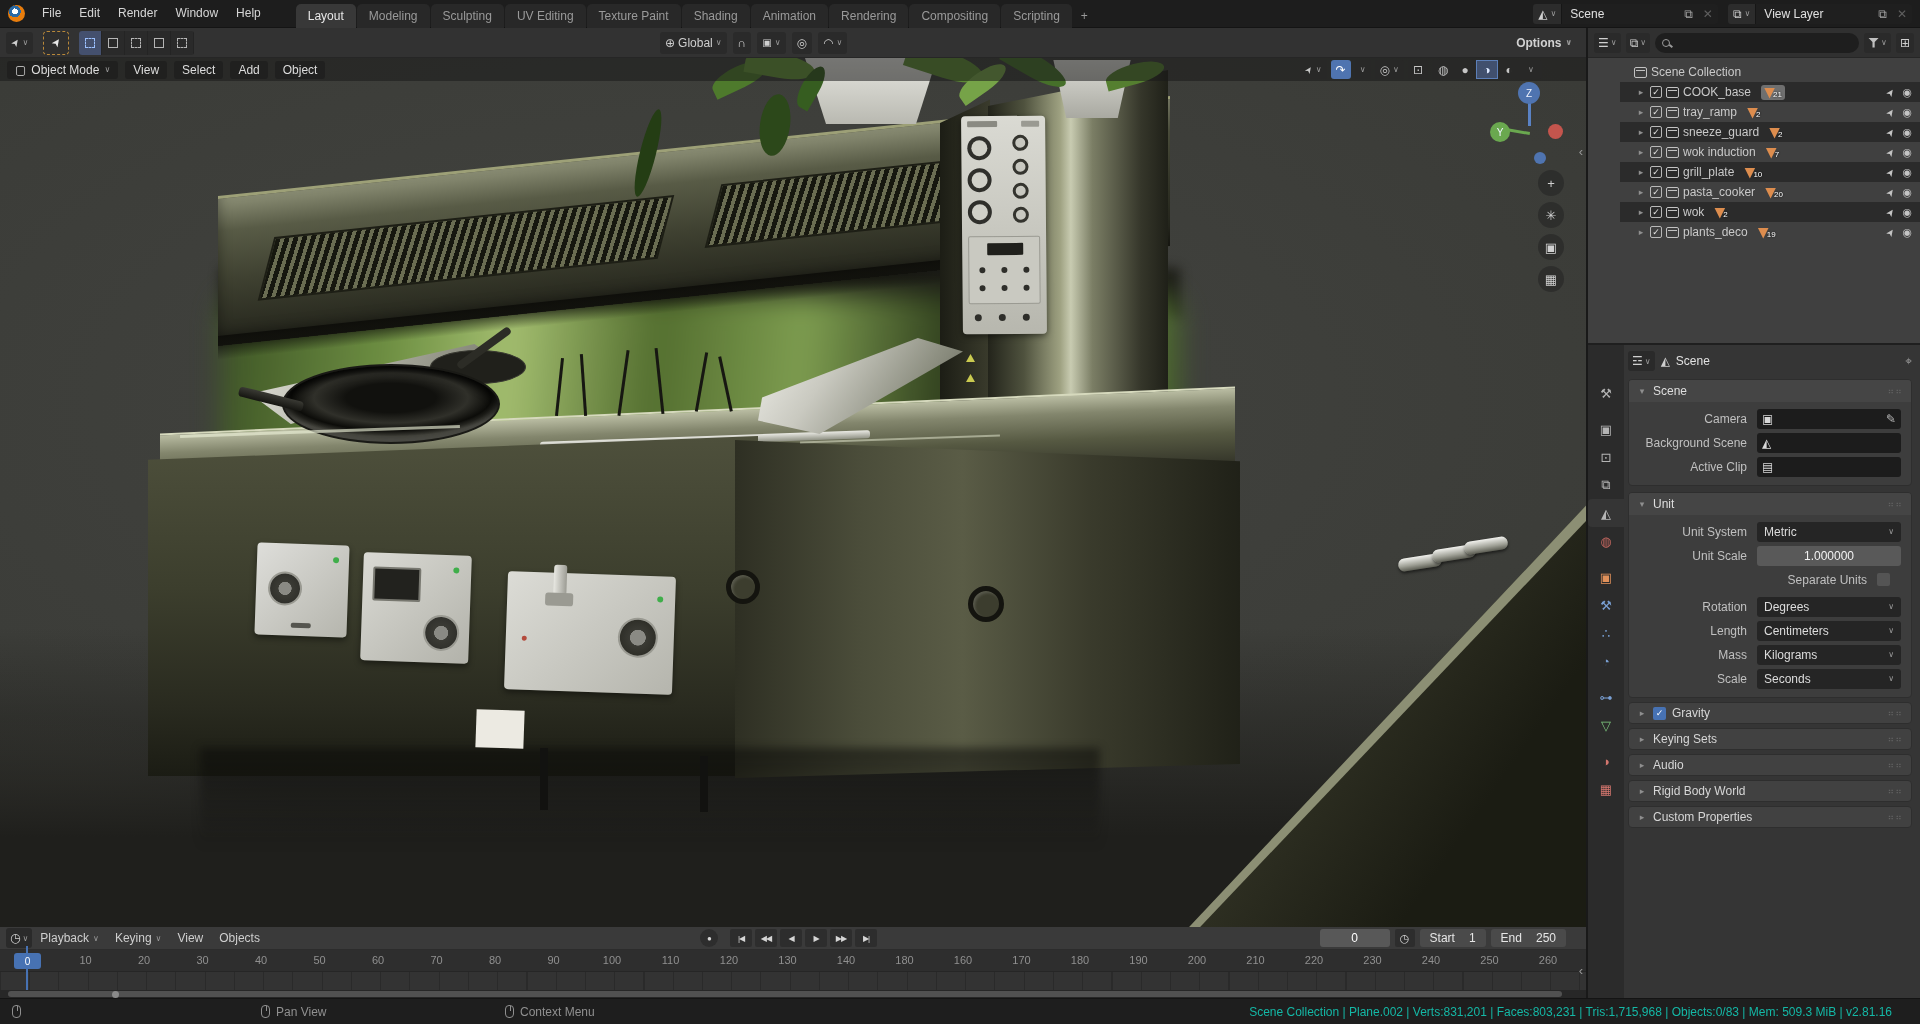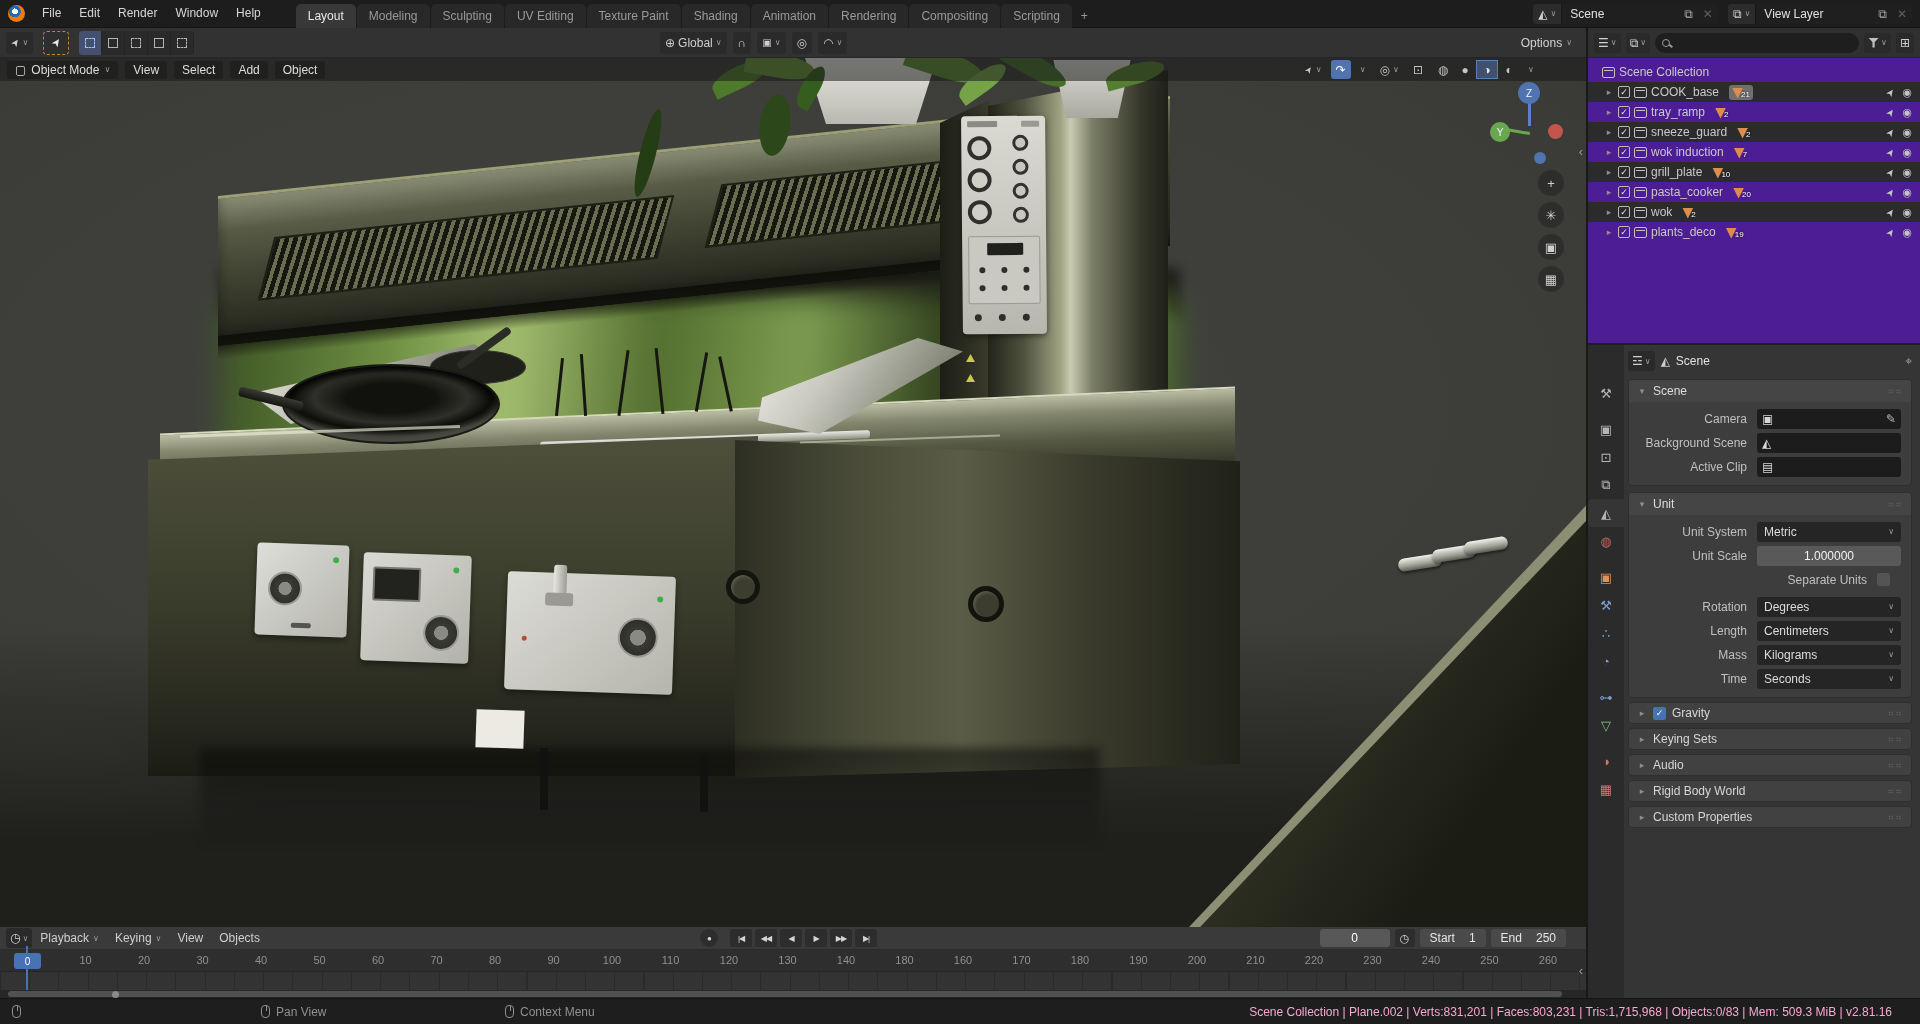--- a/index.html
+++ b/index.html
@@ -36,21 +36,21 @@
     padding:0 5px;gap:3px;margin-left:6px;color:#cfcfcf;}
   .cursor-btn{width:26px;height:24px;border:1px dashed #b8883a;border-radius:4px;margin-left:10px;
     display:flex;align-items:center;justify-content:center;background:#2e2e2e;}
   .selgroup{display:flex;margin-left:10px;background:#2a2a2a;border-radius:3px;overflow:hidden;}
   .selmode{width:23px;height:24px;display:flex;align-items:center;justify-content:center;border-right:1px solid #242424;}
   .selmode.active{background:#44506e;}
   .sq{width:10px;height:10px;border:1px dashed #b5b5b5;}
   .sq.blue{border-color:#9cc1ff;}
   .sq.solid{border-style:solid;}
   .center-tools{display:flex;align-items:center;position:absolute;left:660px;gap:6px;}
-  .options-btn{position:absolute;right:14px;display:flex;align-items:center;gap:4px;color:#d2d2d2;}
+  .options-btn{position:absolute;right:14px;display:flex;align-items:center;gap:4px;color:#d2d2d2;font-weight:bold;}
 
   
   #viewport{position:absolute;left:0;top:58px;width:1586px;height:869px;overflow:hidden;background:#393936;}
   .vp-art{position:absolute;inset:0;overflow:hidden;
     background:radial-gradient(140% 120% at 45% 40%, #434440 0%, #3a3b37 50%, #2c2d2a 100%);}
   .vp-art div{position:absolute;}
   #vp-header{position:absolute;left:0;top:0;width:100%;height:23px;background:rgba(26,26,26,0.55);
     display:flex;align-items:center;z-index:10;}
   .vh-btn{height:18px;background:rgba(30,30,30,0.85);border-radius:3px;display:flex;align-items:center;
     padding:0 8px;gap:5px;margin-left:7px;color:#dcdcdc;}
@@ -79,21 +79,21 @@
     padding:0 4px;gap:2px;color:#cfcfcf;}
   .search-box{flex:1;height:20px;background:#1e1e1e;border-radius:10px;display:flex;align-items:center;
     padding:0 7px;gap:5px;}
   .search-box input{background:transparent;border:none;outline:none;color:#ddd;width:100%;
     font-family:inherit;font-size:11px;}
   .icon-search{width:8px;height:8px;border:1.5px solid #9a9a9a;border-radius:50%;position:relative;flex:none;}
   .icon-search::after{content:"";position:absolute;width:4px;height:1.5px;background:#9a9a9a;
     right:-4px;bottom:-1px;transform:rotate(40deg);}
   .icon-funnel{width:11px;height:10px;background:#c0c0c0;flex:none;
     clip-path:polygon(0 0,100% 0,60% 45%,60% 100%,40% 100%,40% 45%);}
-  #outliner-body{height:285px;background:#4c1d95;overflow:hidden;padding-top:4px;}
+  #outliner-body{height:285px;background:#404040;overflow:hidden;padding-top:4px;padding-left:32px;}
   .ol-row{height:20px;display:flex;align-items:center;padding:0 8px 0 8px;gap:4px;color:#c9c9c9;}
   .ol-row:nth-child(even){background:#2b2b2b;}
   .ol-disc{width:10px;color:#8f8f8f;font-size:9px;text-align:center;}
   .ol-check{width:12px;height:12px;border:1px solid #b9b9b9;border-radius:2px;font-size:9px;
     color:#e6e6e6;display:flex;align-items:center;justify-content:center;line-height:1;flex:none;}
   .ol-coll{width:13px;height:11px;border:1px solid #c2c2c2;border-radius:2px;position:relative;flex:none;}
   .ol-coll::after{content:"";position:absolute;left:1px;right:1px;top:2px;height:1px;background:#c2c2c2;}
   .mesh-badge{display:flex;align-items:flex-end;margin-left:6px;position:relative;height:13px;}
   .mesh-tri{width:11px;height:11px;background:#dd8d4e;clip-path:polygon(0 0,100% 0,50% 100%);}
   .mesh-count{font-size:8px;color:#fff;margin-left:-2px;text-shadow:0 0 2px #000;}
@@ -157,21 +157,21 @@
   #tl-scroll{position:relative;height:8px;background:#272727;}
   .scroll-handle{position:absolute;left:8px;top:1px;width:1554px;height:6px;background:#515151;border-radius:3px;}
   .scroll-dot{position:absolute;left:112px;top:0.5px;width:7px;height:7px;border-radius:50%;background:#8a8a8a;}
 
   
   #statusbar{position:absolute;left:0;top:998px;width:1920px;height:26px;background:#1e1e1e;
     border-top:1px solid #141414;display:flex;align-items:center;color:#909090;z-index:40;}
   .mouse{width:9px;height:13px;border:1px solid #8f8f8f;border-radius:4px;position:relative;flex:none;}
   .mouse::after{content:"";position:absolute;left:50%;top:0;width:1px;height:5px;background:#8f8f8f;}
   .hint{display:flex;align-items:center;gap:6px;position:absolute;padding-left:13px;}
-  #status-info{position:absolute;right:28px;color:#f9a8d4;white-space:nowrap;}
+  #status-info{position:absolute;right:28px;color:#14b8a6;white-space:nowrap;}
 </style>
 </head>
 <body>
 
 <div id="app">
 
   <div id="topbar">
     <span class="logo"></span>
     <span class="menu-item">File</span>
     <span class="menu-item">Edit</span>
@@ -722,21 +722,21 @@
               </span>
             </div>
             <div class="prow">
               <span class="plabel">Mass</span>
               <span class="pdrop">
                 <span>Kilograms</span>
                 <span class="chev">∨</span>
               </span>
             </div>
             <div class="prow" style="margin-bottom:0;">
-              <span class="plabel">Time</span>
+              <span class="plabel">Scale</span>
               <span class="pdrop">
                 <span>Seconds</span>
                 <span class="chev">∨</span>
               </span>
             </div>
           </div>
         </div>
 
         <div class="cpanel">
           <span class="ol-disc">▸</span>

